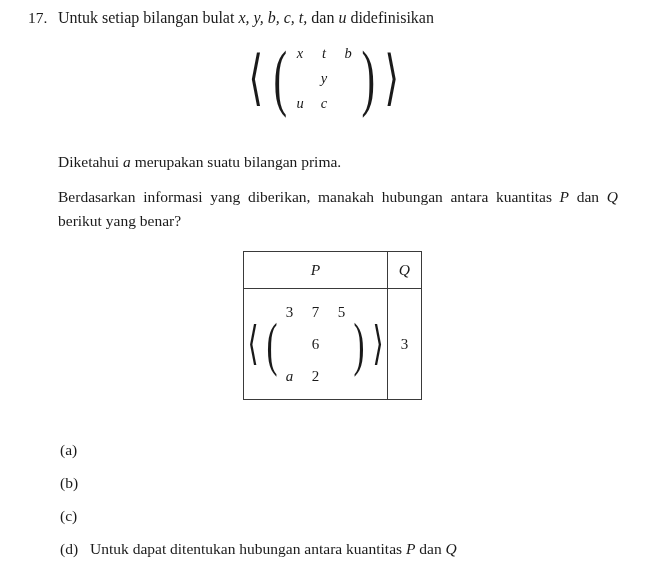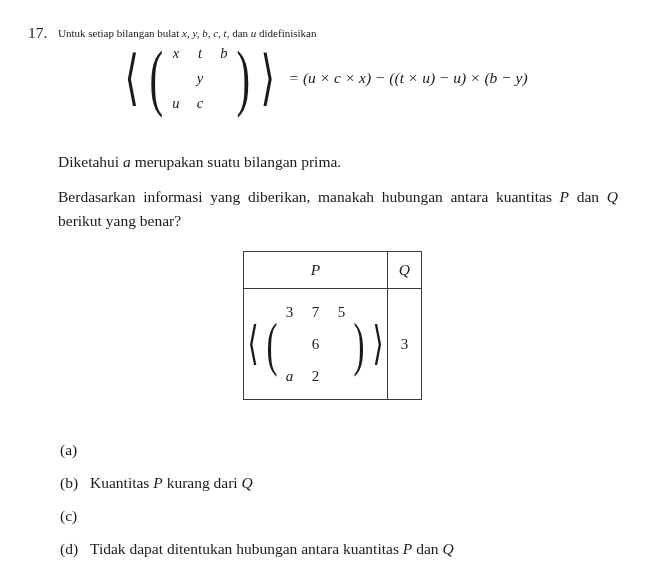--- a/index.html
+++ b/index.html
@@ -21,32 +21,31 @@
     height: 571px;
   }
 
   
   .qblock {
     position: absolute;
     left: 28px;
     top: 8px;
     width: 600px;
     display: flex;
-    align-items: flex-end;
+    align-items: flex-start;
   }
   .qnum {
     font-size: 15.5px;
     line-height: 20px;
     width: 30px;
     flex: 0 0 30px;
   }
   .qtext {
-    font-size: 11px;
+    font-size: 16px;
     line-height: 20px;
-    margin-top: 15px;
   }
   .mi { font-style: italic; font-family: "Liberation Serif", serif; }
 
   
   .display-eq {
     position: absolute;
     left: 0;
     top: 44px;
     width: 648px;
     display: flex;
@@ -173,21 +172,20 @@
         <span class="cell mi">b</span>
         <span class="cell mi"></span>
         <span class="cell mi">y</span>
         <span class="cell mi"></span>
         <span class="cell mi">u</span>
         <span class="cell mi">c</span>
         <span class="cell mi"></span>
       </span>
       <span class="paren">)</span>
       <span class="abrack">⟩</span>
-      <span class="rhs mi">= (u × c × x) − ((t × u) − u) × (b − y)</span>
     </div>
   </div>
 
   <div class="para p1"><span>Diketahui </span><span class="mi">a</span><span> merupakan suatu bilangan prima.</span></div>
 
   <div class="para p2"><span>Berdasarkan informasi yang diberikan, manakah hubungan antara kuantitas </span><span class="mi">P</span><span> dan </span><span class="mi">Q</span><span> berikut yang benar?</span></div>
 
   <table class="pq-table">
     <tbody>
         <tr>
@@ -220,27 +218,26 @@
     </table>
 
   <div class="opts">
 
     <div class="opt">
       <span class="opt-label">(a)</span>
     </div>
 
     <div class="opt">
       <span class="opt-label">(b)</span>
-      <span class="opt-text"><span>Kuantitas </span><span class="mi">P</span><span> kurang dari </span><span class="mi">Q</span></span>
     </div>
 
     <div class="opt">
       <span class="opt-label">(c)</span>
     </div>
 
     <div class="opt">
       <span class="opt-label">(d)</span>
-      <span class="opt-text"><span>Tidak dapat ditentukan hubungan antara kuantitas </span><span class="mi">P</span><span> dan </span><span class="mi">Q</span></span>
+      <span class="opt-text"><span>Untuk dapat ditentukan hubungan antara kuantitas </span><span class="mi">P</span><span> dan </span><span class="mi">Q</span></span>
     </div>
 
   </div>
 
 </div>
 
 </body></html>

